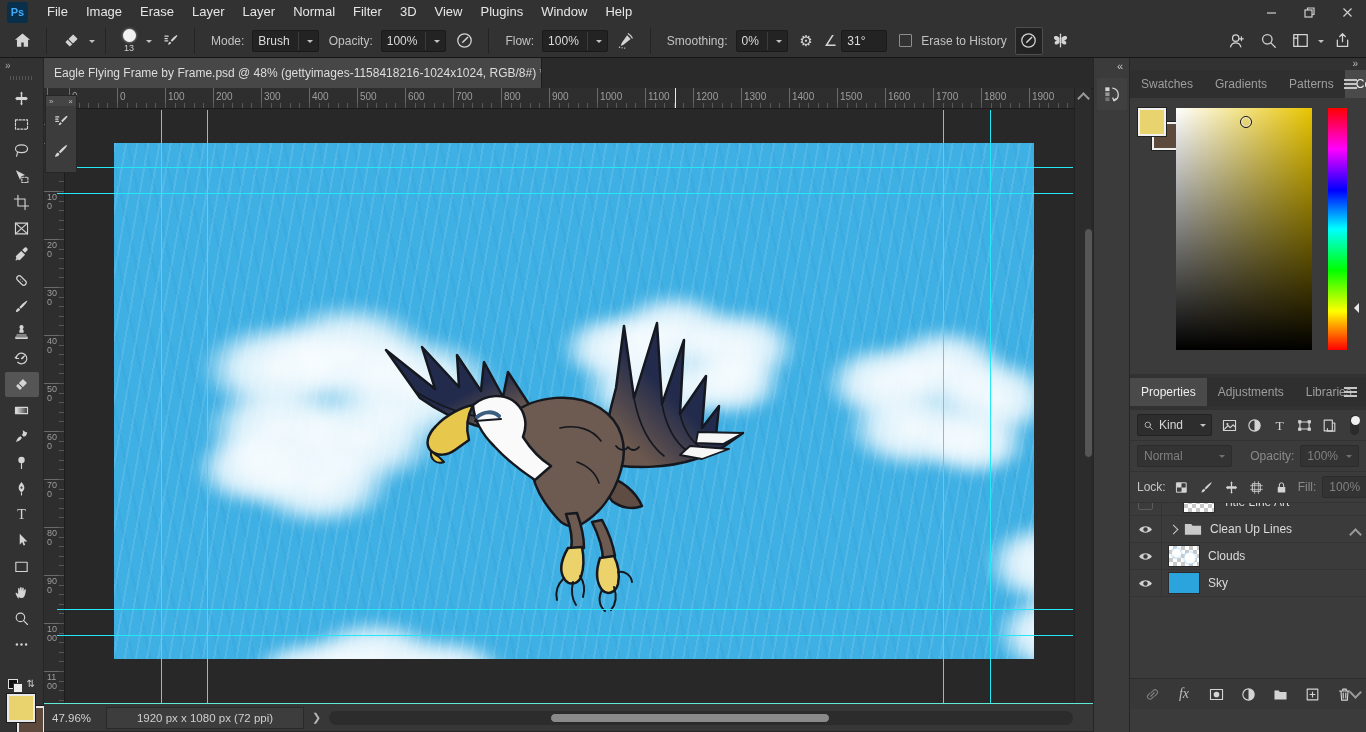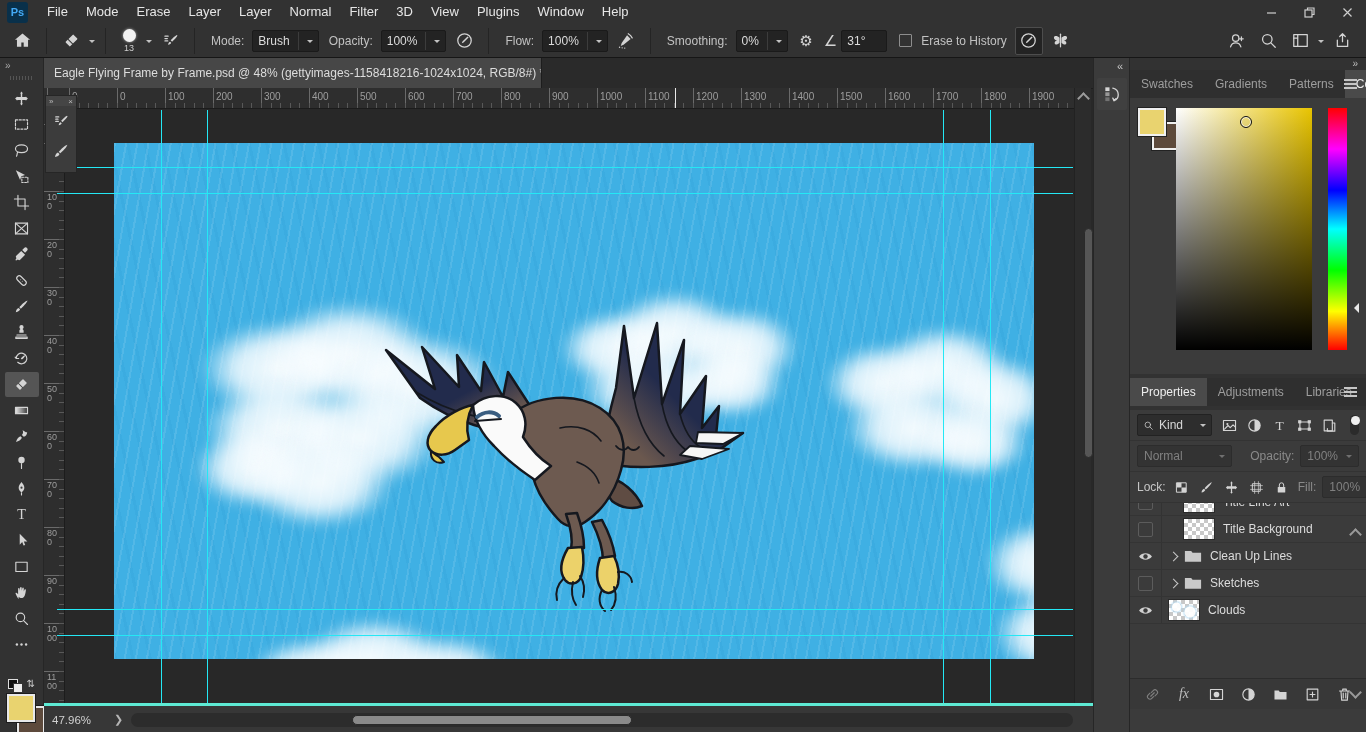--- a/index.html
+++ b/index.html
@@ -68,21 +68,21 @@
   
   #float-panel{position:absolute;left:1px;top:37px;width:30px;height:76px;background:#3c3c3c;border:1px solid #262626;z-index:6;}
   #float-panel .fhdr{height:10px;background:#454545;color:#bbb;font-size:8px;display:flex;justify-content:space-between;padding:0 3px;align-items:center;}
   #float-panel .fbtn{width:30px;height:30px;display:flex;align-items:center;justify-content:center;}
   #float-panel .fbtn svg{width:18px;height:18px;}
   
   #vscroll{position:absolute;left:1030px;top:30px;width:16px;height:615px;background:#2c2c2c;border-left:1px solid #222;}
   #vscroll .thumb{position:absolute;left:3px;top:140px;width:9px;height:230px;background:#565656;border-radius:5px;}
   .arr{position:absolute;width:7px;height:7px;border:solid #9a9a9a;border-width:2px 2px 0 0;}
   
-  #statusbar{position:absolute;left:0;top:645px;width:1049px;height:27px;background:#373737;border-top:3px solid #5eead4;display:flex;align-items:center;}
+  #statusbar{position:absolute;left:0;top:645px;width:1049px;height:27px;background:#373737;border-top:1px solid #5eead4;display:flex;align-items:center;}
   #zoom-level{margin-left:8px;width:54px;font-size:11.5px;color:#d0d0d0;}
   #docsize{background:#3d3d3d;border:1px solid #2a2a2a;height:20px;display:flex;align-items:center;padding:0 14px;font-size:11.5px;color:#cfcfcf;width:168px;justify-content:center;}
   #status-chev{margin:0 8px;color:#b5b5b5;font-size:11px;}
   #hscroll{position:relative;flex:1;height:14px;margin-right:20px;background:#2c2c2c;border-radius:7px;}
   #hscroll .thumb{position:absolute;left:215px;top:2px;width:280px;height:10px;background:#8a8a8a;border-radius:5px;}
   
   #strip{left:1093px;top:58px;width:37px;height:674px;background:#3b3b3b;border-left:1px solid #262626;border-right:1px solid #262626;box-sizing:border-box;}
   #strip .collapse{text-align:right;color:#c9c9c9;font-size:11px;padding:2px 6px 2px 0;}
   #strip .pbtn{width:30px;height:32px;margin:4px auto;display:flex;align-items:center;justify-content:center;background:#404040;border-radius:2px;}
   #strip .pbtn svg{width:20px;height:20px;}
@@ -145,21 +145,21 @@
   #layers-footer .dim svg{opacity:.45;}
   .fx-text{font-style:italic;font-family:"Liberation Serif",serif;font-size:14px;color:#bdbdbd;}
 </style>
 </head>
 <body>
 
 <div id="menubar" class="abs">
   <div id="ps-logo">Ps</div>
   <div id="menu-items" style="display:flex">
       <span class="menu-item">File</span>
-      <span class="menu-item">Mode</span>
+      <span class="menu-item">Image</span>
       <span class="menu-item">Erase</span>
       <span class="menu-item">Layer</span>
       <span class="menu-item">Layer</span>
       <span class="menu-item">Normal</span>
       <span class="menu-item">Filter</span>
       <span class="menu-item">3D</span>
       <span class="menu-item">View</span>
       <span class="menu-item">Plugins</span>
       <span class="menu-item">Window</span>
       <span class="menu-item">Help</span>
@@ -608,20 +608,23 @@
       </div>
   </div>
 
   <div id="vscroll">
     <span class="arr" style="left:4px;top:6px;transform:rotate(-45deg)"></span>
     <div class="thumb"></div>
   </div>
 
   <div id="statusbar">
     <span id="zoom-level">47.96%</span>
+    <div id="docsize">
+        <span>1920 px x 1080 px (72 ppi)</span>
+      </div>
     <span id="status-chev">❯</span>
     <div id="hscroll">
       <div class="thumb"></div>
     </div>
   </div>
 </div>
 
 <div id="strip" class="abs">
   <div class="collapse">«</div>
   <div class="pbtn">
@@ -773,61 +776,52 @@
   <div id="layers-list">
       <div class="lrow" style="margin-top: -14px;">
         <div class="eye-cell">
           <span class="eye-off"></span>
         </div>
         <div class="thumb indent checker"></div>
         <span class="lname">Title Line Art</span>
       </div>
       <div class="lrow">
         <div class="eye-cell">
-          <span class="eye-off"></span>
+          <svg viewBox="0 0 16 12" width="15" height="11">
+            <path d="M1 6C4.2 1.4 11.8 1.4 15 6 11.8 10.6 4.2 10.6 1 6Z" fill="#d0d0d0"></path>
+            <circle cx="8" cy="6" r="2.4" fill="#3a3a3a"></circle>
+          </svg>
         </div>
-        <div class="thumb indent checker"></div>
-        <span class="lname">Title Background</span>
+        <span class="lchev"></span>
+        <span class="folder">
+          <svg viewBox="0 0 20 15" width="18" height="14">
+            <path d="M1 2h7l1.5 2H19v10H1Z" fill="#c9c9c9"></path>
+          </svg>
+        </span>
+        <span class="lname">Clean Up Lines</span>
       </div>
       <div class="lrow">
         <div class="eye-cell">
           <svg viewBox="0 0 16 12" width="15" height="11">
             <path d="M1 6C4.2 1.4 11.8 1.4 15 6 11.8 10.6 4.2 10.6 1 6Z" fill="#d0d0d0"></path>
             <circle cx="8" cy="6" r="2.4" fill="#3a3a3a"></circle>
           </svg>
         </div>
-        <span class="lchev"></span>
-        <span class="folder">
-          <svg viewBox="0 0 20 15" width="18" height="14">
-            <path d="M1 2h7l1.5 2H19v10H1Z" fill="#c9c9c9"></path>
-          </svg>
-        </span>
-        <span class="lname">Clean Up Lines</span>
-      </div>
-      <div class="lrow">
-        <div class="eye-cell">
-          <span class="eye-off"></span>
-        </div>
-        <span class="lchev"></span>
-        <span class="folder">
-          <svg viewBox="0 0 20 15" width="18" height="14">
-            <path d="M1 2h7l1.5 2H19v10H1Z" fill="#c9c9c9"></path>
-          </svg>
-        </span>
-        <span class="lname">Sketches</span>
+        <div class="thumb checker clouds"></div>
+        <span class="lname">Clouds</span>
       </div>
       <div class="lrow">
         <div class="eye-cell">
           <svg viewBox="0 0 16 12" width="15" height="11">
             <path d="M1 6C4.2 1.4 11.8 1.4 15 6 11.8 10.6 4.2 10.6 1 6Z" fill="#d0d0d0"></path>
             <circle cx="8" cy="6" r="2.4" fill="#3a3a3a"></circle>
           </svg>
         </div>
-        <div class="thumb checker clouds"></div>
-        <span class="lname">Clouds</span>
+        <div class="thumb" style="background: rgb(43, 163, 220);"></div>
+        <span class="lname">Sky</span>
       </div>
     </div>
   <span class="arr abs" id="list-scroll-up"></span>
   <span class="arr abs" id="list-scroll-dn"></span>
 
   <div id="layers-footer">
       <span class="fico dim">
         <svg viewBox="0 0 24 24" width="100%" height="100%" fill="none" stroke="#d4d4d4" stroke-width="1.6" stroke-linecap="round" stroke-linejoin="round">
           <path d="M9.5 14.5 14.5 9.5M8.5 10 6 12.5a3.5 3.5 0 0 0 5 5l2.5-2.5M15.5 14 18 11.5a3.5 3.5 0 0 0-5-5L10.5 9"></path>
         </svg>

